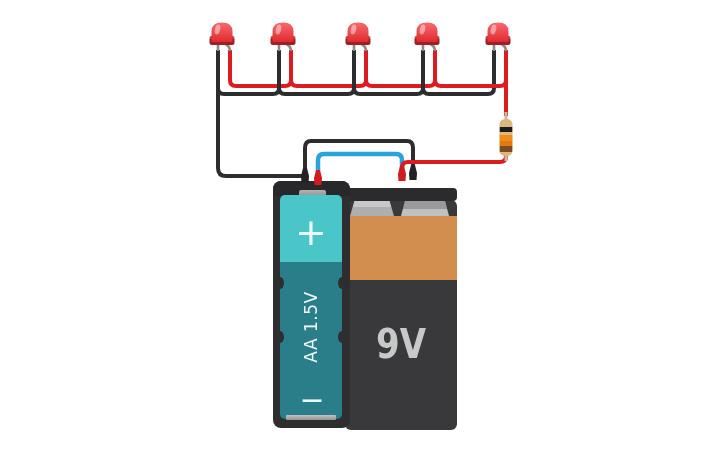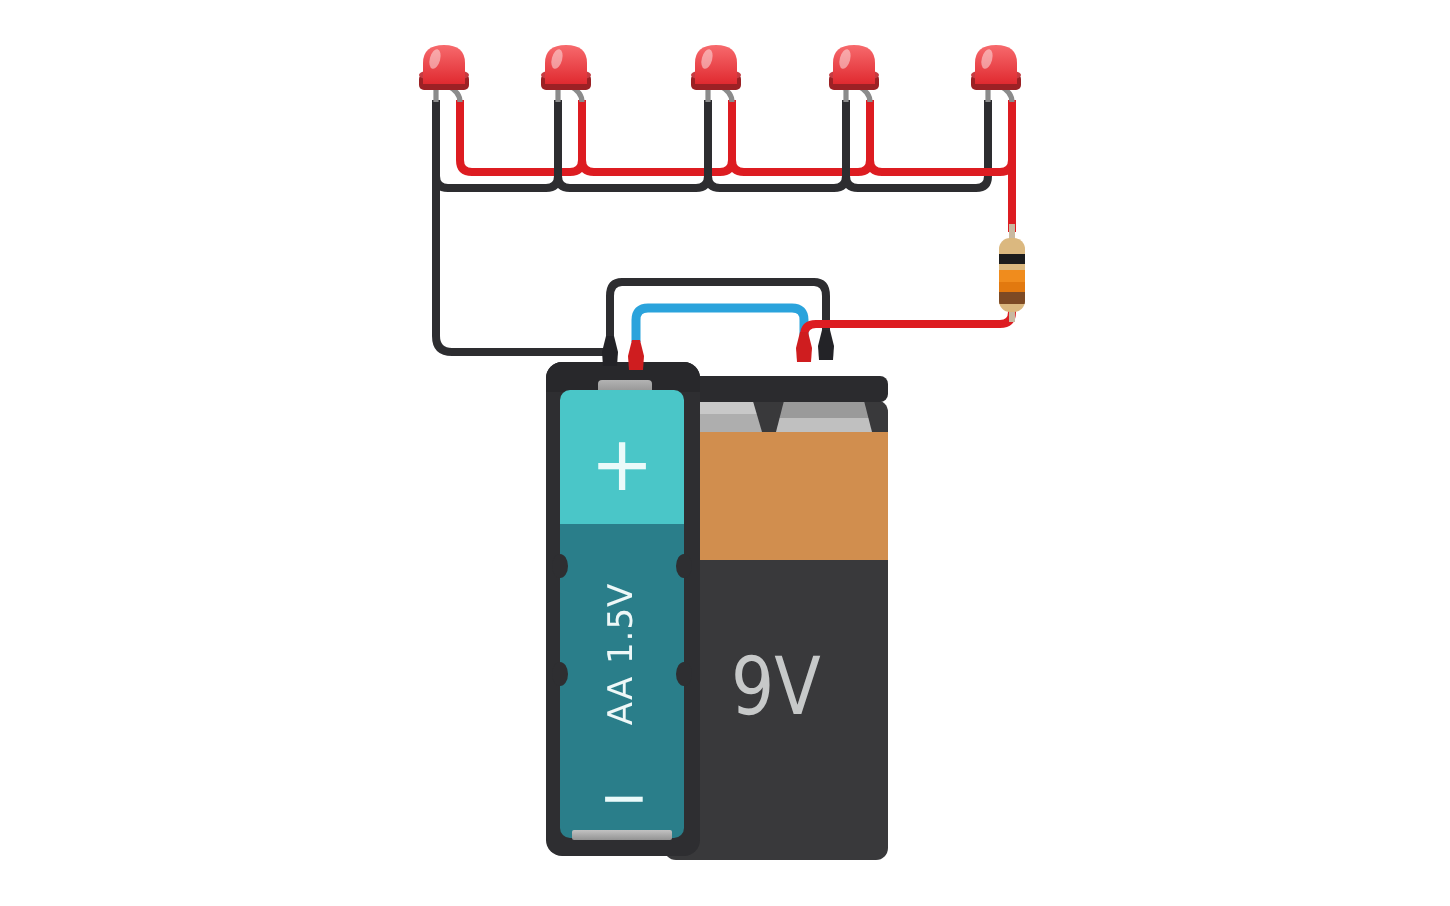--- a/index.html
+++ b/index.html
@@ -16,21 +16,21 @@
   .aa-cell{left:7px;top:14px;width:62px;height:224px;border-radius:5px;}
   .aa-cell-top{left:0;top:0;width:62px;height:67px;background:var(--teal-light,#4ac6c8);border-radius:5px 5px 0 0;}
   .aa-cell-body{left:0;top:67px;width:62px;height:157px;background:var(--teal-dark,#2a7e8a);border-radius:0 0 5px 5px;}
   .aa-plus{left:0;top:18px;width:62px;text-align:center;color:#eafafa;font-size:38px;line-height:38px;font-weight:400;}
   .aa-label{left:-14px;top:122px;width:90px;height:20px;line-height:20px;text-align:center;color:#eef8f8;
             font-size:17px;letter-spacing:.5px;transform:rotate(-90deg);white-space:nowrap;}
   .aa-minus{left:0;top:190px;width:64px;text-align:center;color:#eafafa;font-size:30px;line-height:30px;}
   .aa-bottom{left:6px;top:220px;width:50px;height:5px;border-radius:1px;background:linear-gradient(180deg,#c2c2c2,#939393);}
   .notch{width:8px;height:12px;border-radius:50%;background:var(--holder,#2e2e31);}
   
-  .nv{left:330px;top:188px;width:104px;height:242px;}
+  .nv{left:343px;top:188px;width:104px;height:242px;font-weight:bold;}
   .nv-body{left:2px;top:12px;width:112px;height:230px;background:var(--nv-body,#39393b);border-radius:6px;}
   .nv-band{left:2px;top:28px;width:112px;height:64px;background:var(--nv-band,#d18e4e);}
   .nv-cap{left:0;top:0;width:114px;height:13px;background:var(--nv-cap,#2b2b2e);border-radius:4px;}
   .nv-term-left{left:7px;top:13px;width:44px;height:15px;
       clip-path:polygon(10% 0%,90% 0%,100% 100%,0% 100%);
       background:linear-gradient(180deg,#c8c8c8 0 40%,#aeaeae 40% 100%);}
   .nv-term-right{left:58px;top:13px;width:48px;height:15px;
       clip-path:polygon(8% 0%,92% 0%,100% 100%,0% 100%);
       background:linear-gradient(180deg,#9a9a9a 0 55%,#c0c0c0 55% 100%);}
   .nv-label{left:2px;top:320px;width:112px;text-align:center;color:#c7c9c9;

